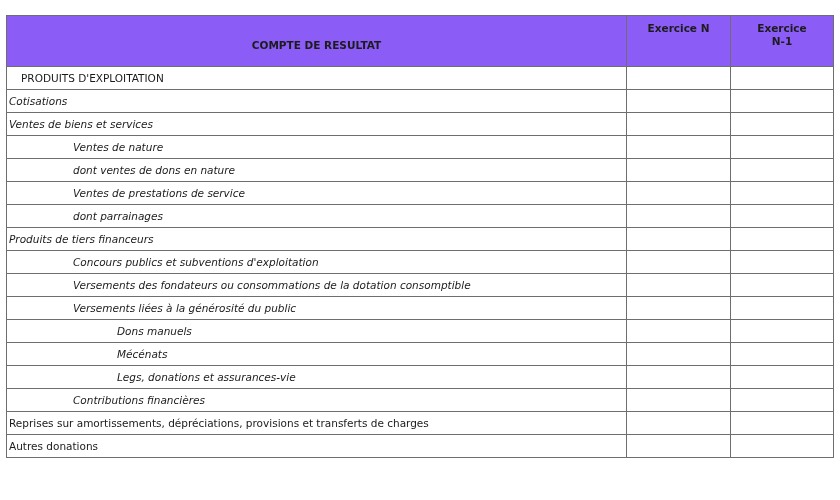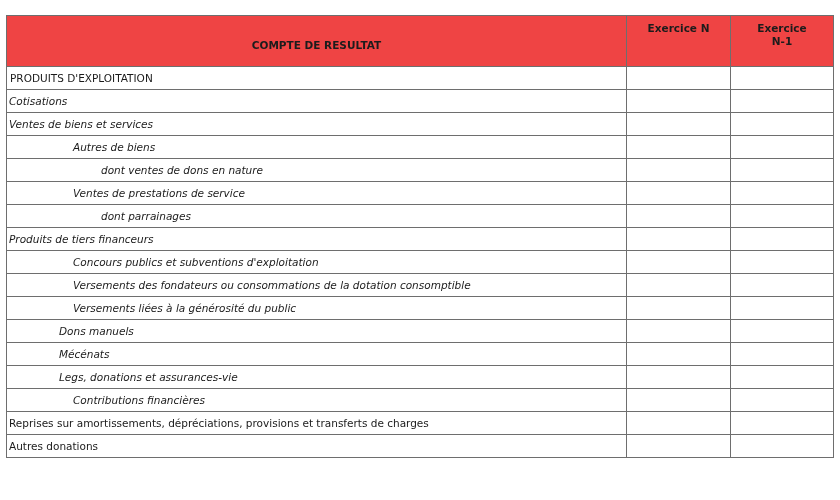--- a/index.html
+++ b/index.html
@@ -3,28 +3,28 @@
 <meta charset="utf-8">
 <style>
   html, body { margin: 0; padding: 0; background: #ffffff; }
   body { width: 840px; height: 500px; position: relative; overflow: hidden;
          font-family: "DejaVu Sans", sans-serif; color: #1a1a1a; }
   table { position: absolute; left: 6px; top: 15px; width: 827px;
           border-collapse: collapse; table-layout: fixed; }
   col.c1 { width: 620px; } col.c2 { width: 104px; } col.c3 { width: 103px; }
   th, td { border: 1px solid #6e6e6e; padding: 0; height: 22px;
            font-size: 10.5px; line-height: 13px; }
-  thead th { background: #ef4444; height: 42px; font-weight: bold;
+  thead th { background: #8b5cf6; height: 42px; font-weight: bold;
              font-size: 10.5px; vertical-align: top; padding-top: 6px; color: #1c1c1c; }
   thead th.title { vertical-align: middle; padding-top: 8px; }
-  td.label { padding-left: 3px; white-space: nowrap; }
+  td.label { padding-left: 14px; white-space: nowrap; }
   td.lvl1 { padding-left: 2px; }
   td.lvl2 { padding-left: 66px; }
-  td.lvl3 { padding-left: 52px; margin-top: 16px; }
-  td.lvl4 { padding-left: 94px; }
+  td.lvl3 { padding-left: 110px; margin-top: 16px; }
+  td.lvl4 { padding-left: 66px; }
   td.it { font-style: italic; }
   td.bold { font-weight: bold; }
   td.val { text-align: center; font-weight: bold; }
 </style>
 </head>
 <body>
 
 <table>
   <colgroup>
       <col class="c1">
@@ -51,21 +51,21 @@
         <td class="label lvl1 it">Cotisations</td>
         <td class="val"></td>
         <td class="val"></td>
       </tr>
       <tr>
         <td class="label lvl1 it">Ventes de biens et services</td>
         <td class="val"></td>
         <td class="val"></td>
       </tr>
       <tr>
-        <td class="label lvl2 it">Autres de biens</td>
+        <td class="label lvl2 it">Ventes de nature</td>
         <td class="val"></td>
         <td class="val"></td>
       </tr>
       <tr>
         <td class="label lvl4 it">dont ventes de dons en nature</td>
         <td class="val"></td>
         <td class="val"></td>
       </tr>
       <tr>
         <td class="label lvl2 it">Ventes de prestations de service</td>

